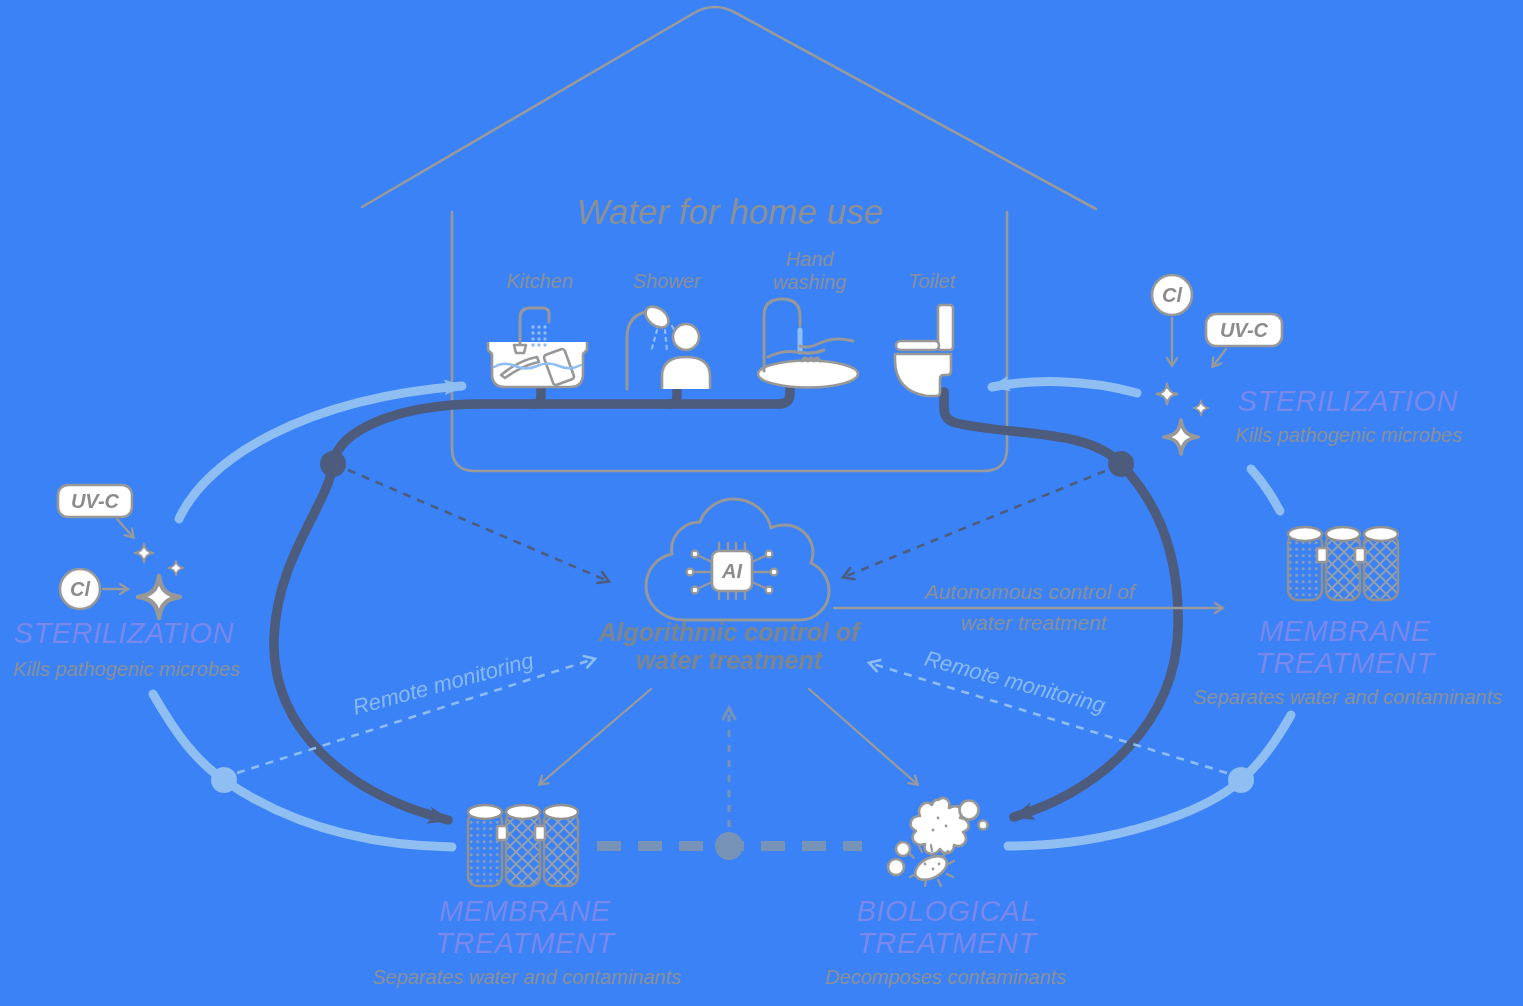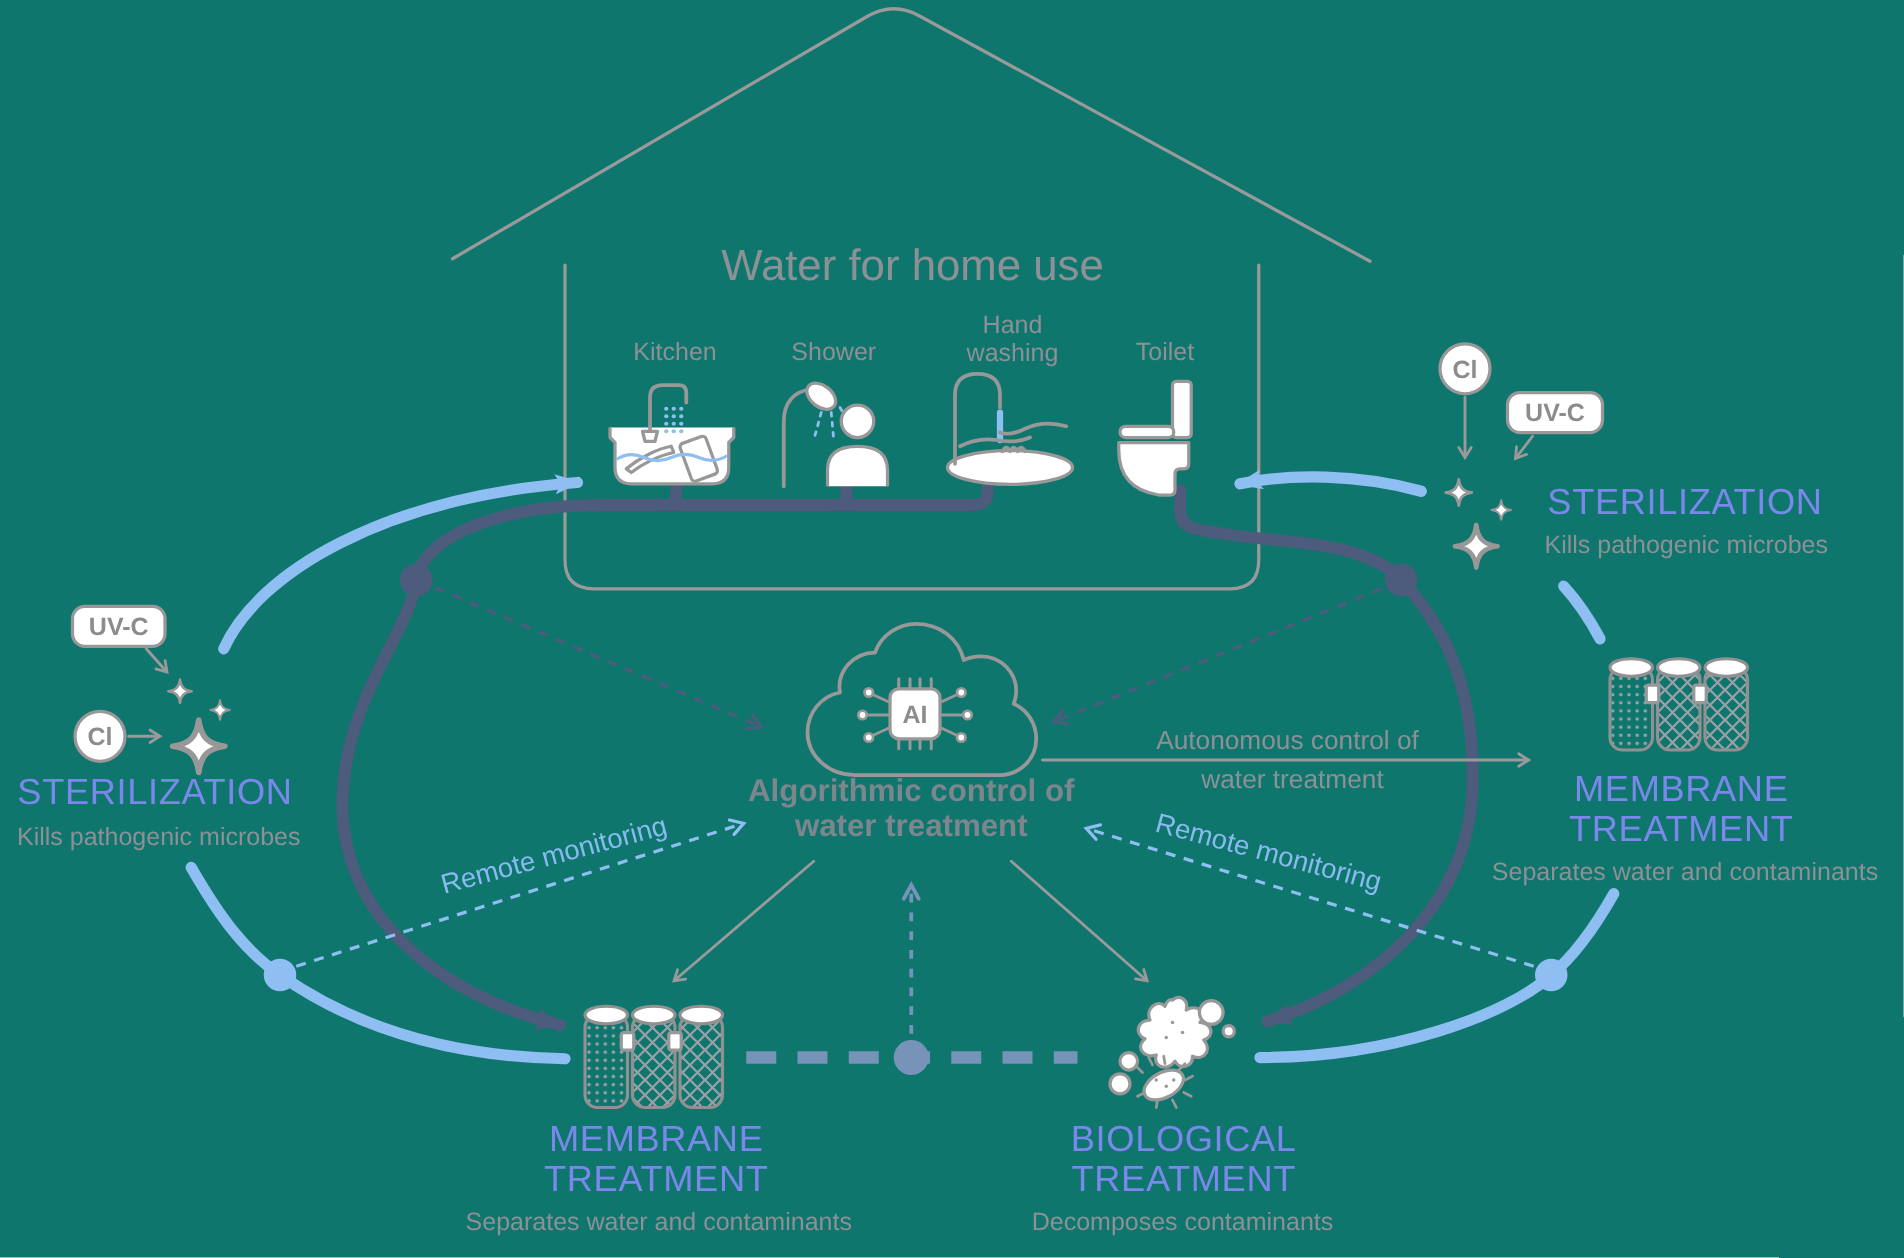--- a/index.html
+++ b/index.html
@@ -1,16 +1,16 @@
 <!DOCTYPE html>
 <html><head>
 <meta charset="utf-8">
 <style>
   html,body{margin:0;padding:0;background:#ffffff;}
-  .canvas{width:1523px;height:1006px;position:relative;background:#0f766e;}
+  .canvas{width:1523px;height:1006px;position:relative;background:#3b82f6;font-style:italic;}
   svg{display:block;}
   text{font-family:"Liberation Sans", sans-serif;}
   .t-title{font-size:35px;fill:#8d9196;}
   .t-room{font-size:20px;fill:#8d9196;}
   .t-center{font-size:25px;font-weight:bold;fill:#7d858d;}
   .t-flow{font-size:21px;fill:#8d9196;}
   .t-remote{font-size:22px;fill:#88baf0;}
   .t-head{font-size:29px;fill:#7a88ec;letter-spacing:.5px;}
   .t-cap{font-size:20px;fill:#8d9196;}
   .t-badge{font-size:20px;font-weight:bold;fill:#8c8c8c;}

